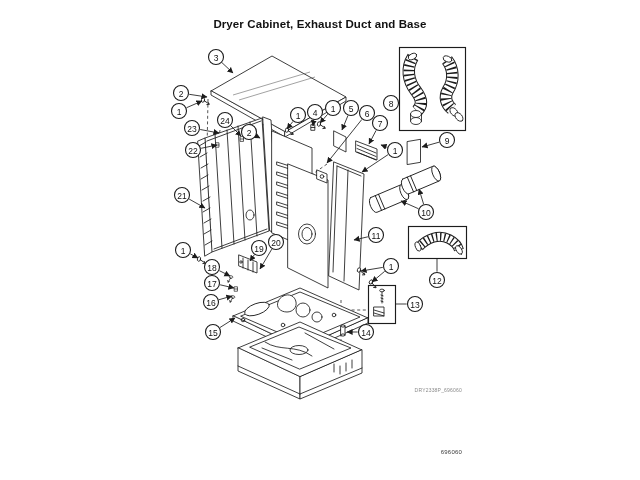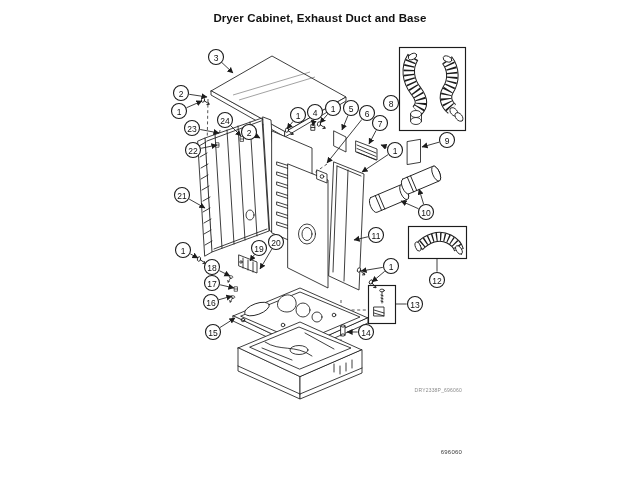--- a/index.html
+++ b/index.html
@@ -1,18 +1,18 @@
 <!DOCTYPE html>
 <html><head>
 <meta charset="utf-8">
 <style>
   html,body{margin:0;padding:0;background:#fff;}
   .page{position:relative;width:640px;height:480px;background:#fff;overflow:hidden;
         font-family:"Liberation Sans",sans-serif;color:#111;}
-  .title{position:absolute;top:12px;left:0;width:100%;text-align:center;
+  .title{position:absolute;top:18px;left:0;width:100%;text-align:center;
          font-size:11.5px;font-weight:bold;letter-spacing:.1px;}
   .fig-code{position:absolute;top:387px;right:178px;font-size:5px;color:#8a8a8a;letter-spacing:.2px;}
   .page-num{position:absolute;top:449px;right:178px;font-size:6px;color:#3a3a3a;letter-spacing:.2px;}
   svg{position:absolute;left:0;top:0;}
   .ln{stroke:#1c1c1c;stroke-width:.85;fill:none;stroke-linejoin:round;stroke-linecap:round;}
   .wf{fill:#fff;}
   .thin{stroke-width:.55;stroke:#555;}
   .box{stroke:#1c1c1c;stroke-width:1.15;fill:#fff;}
   .dash{stroke:#1c1c1c;stroke-width:.75;fill:none;stroke-dasharray:3 2.6;}
   .hose-o{stroke:#1c1c1c;stroke-width:12.5;fill:none;stroke-linecap:butt;}

